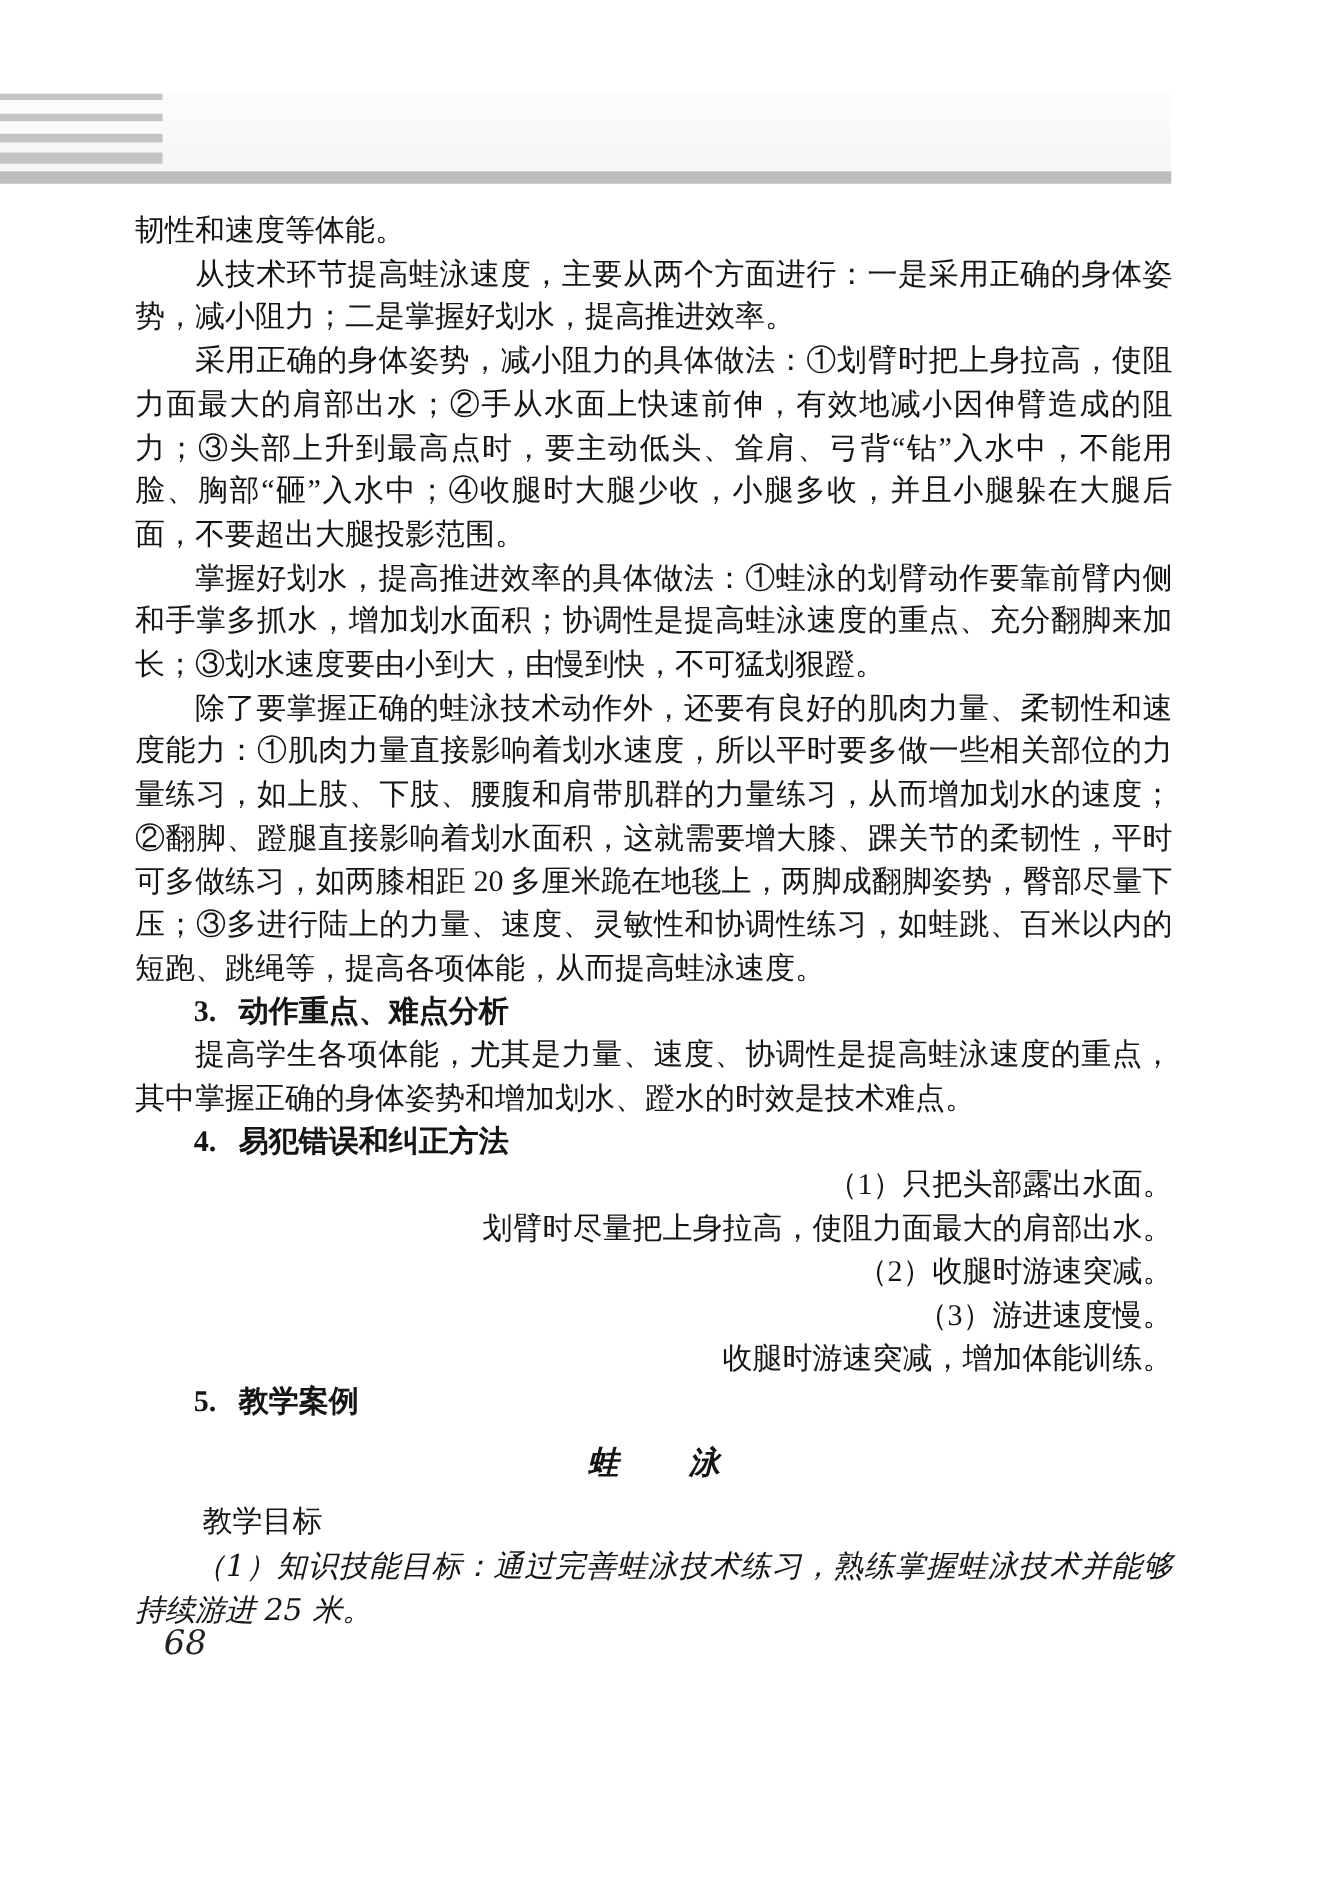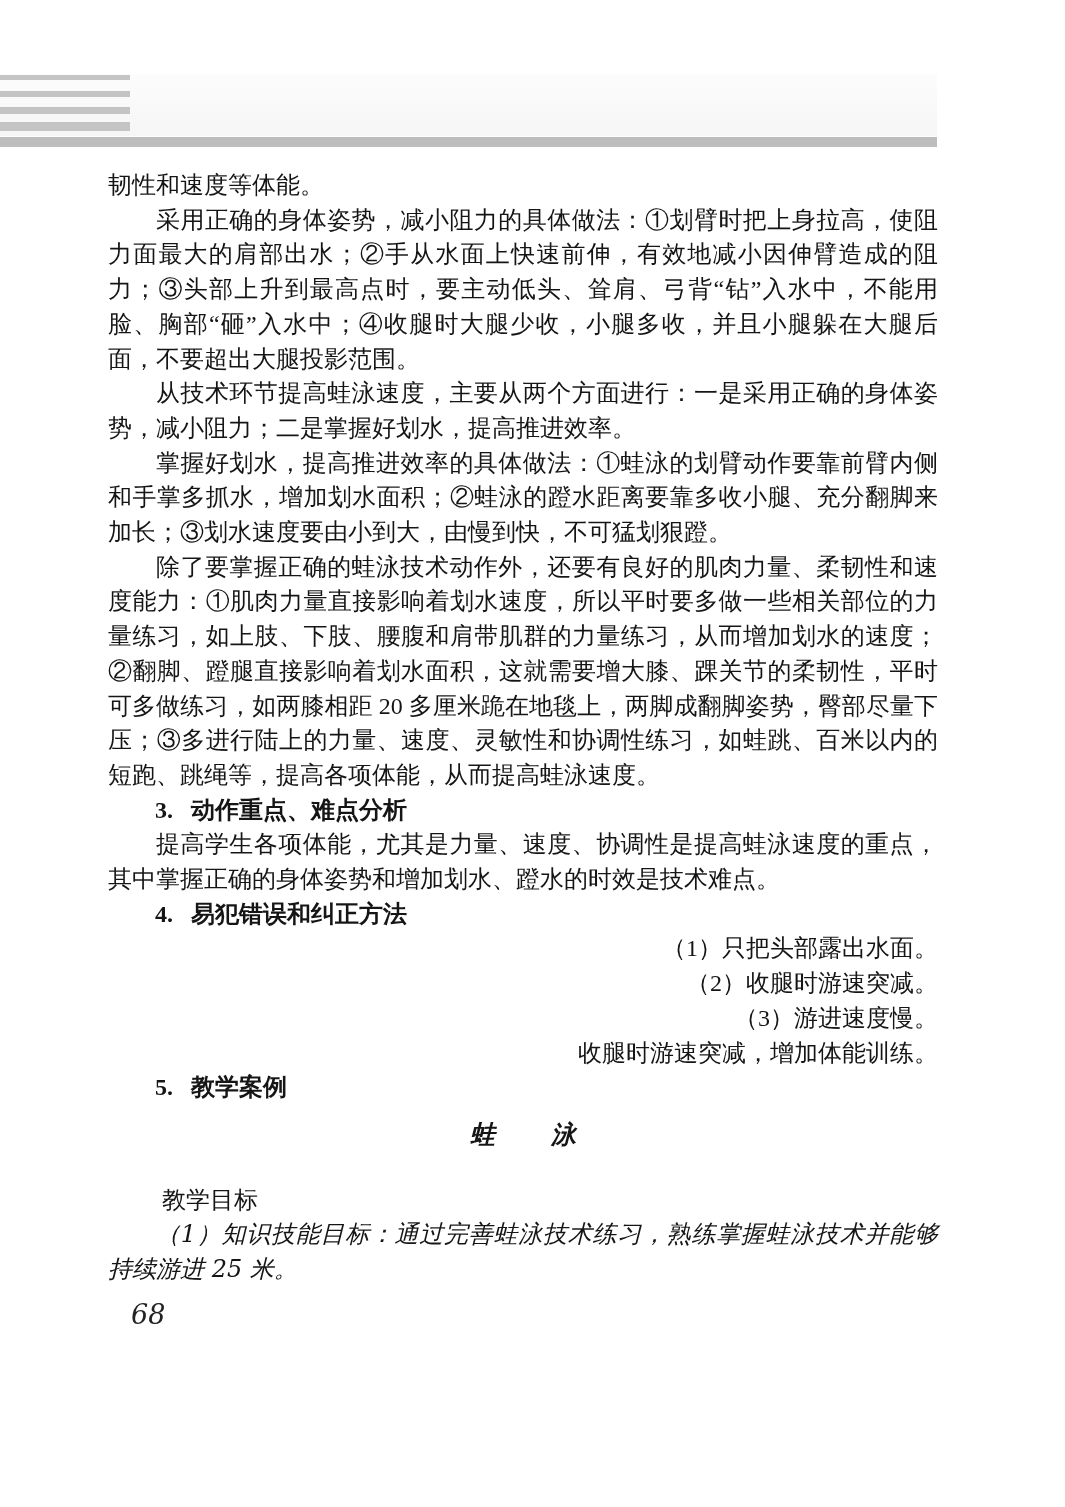--- a/index.html
+++ b/index.html
@@ -37,21 +37,21 @@
     text-align:left;
   }
   .heading .num{display:inline-block;min-width:36px;}
   .item{padding-left:54px;text-align:right;}
   .goal-heading{
     padding-left:54px;font-weight:normal;
     font-family:"Liberation Sans","DejaVu Sans",sans-serif;
     text-align:left;
   }
   .case-title{
-    margin-top:13px;margin-bottom:30px;
+    margin-top:13px;margin-bottom:14px;
     text-align:center;font-weight:bold;font-style:italic;
     font-size:25px;
     font-family:"DejaVu Serif","Liberation Serif",serif;
   }
   .case-title .t2{margin-left:56px;}
   .kaiti{
     font-style:italic;
     font-family:"DejaVu Serif","Liberation Serif",serif;
   }
   .pagenum{
@@ -68,34 +68,35 @@
 
   <div class="header-bg"></div>
   <div class="stripe s1"></div>
   <div class="stripe s2"></div>
   <div class="stripe s3"></div>
   <div class="stripe s4"></div>
   <div class="band"></div>
 
   <div class="text-block">
     <p>韧性和速度等体能。</p>
+    <p class="indent">从技术环节提高蛙泳速度，主要从两个方面进行：一是采用正确的身体姿势，减小阻力；二是掌握好划水，提高推进效率。</p>
     <p class="indent">采用正确的身体姿势，减小阻力的具体做法：①划臂时把上身拉高，使阻力面最大的肩部出水；②手从水面上快速前伸，有效地减小因伸臂造成的阻力；③头部上升到最高点时，要主动低头、耸肩、弓背“钻”入水中，不能用脸、胸部“砸”入水中；④收腿时大腿少收，小腿多收，并且小腿躲在大腿后面，不要超出大腿投影范围。</p>
-    <p class="indent">从技术环节提高蛙泳速度，主要从两个方面进行：一是采用正确的身体姿势，减小阻力；二是掌握好划水，提高推进效率。</p>
-    <p class="indent">掌握好划水，提高推进效率的具体做法：①蛙泳的划臂动作要靠前臂内侧和手掌多抓水，增加划水面积；②蛙泳的蹬水距离要靠多收小腿、充分翻脚来加长；③划水速度要由小到大，由慢到快，不可猛划狠蹬。</p>
+    <p class="indent">掌握好划水，提高推进效率的具体做法：①蛙泳的划臂动作要靠前臂内侧和手掌多抓水，增加划水面积；协调性是提高蛙泳速度的重点、充分翻脚来加长；③划水速度要由小到大，由慢到快，不可猛划狠蹬。</p>
     <p class="indent">除了要掌握正确的蛙泳技术动作外，还要有良好的肌肉力量、柔韧性和速度能力：①肌肉力量直接影响着划水速度，所以平时要多做一些相关部位的力量练习，如上肢、下肢、腰腹和肩带肌群的力量练习，从而增加划水的速度；②翻脚、蹬腿直接影响着划水面积，这就需要增大膝、踝关节的柔韧性，平时可多做练习，如两膝相距 20 多厘米跪在地毯上，两脚成翻脚姿势，臀部尽量下压；③多进行陆上的力量、速度、灵敏性和协调性练习，如蛙跳、百米以内的短跑、跳绳等，提高各项体能，从而提高蛙泳速度。</p>
 
     <p class="heading">
       <span class="num">3.</span><span>动作重点、难点分析</span>
     </p>
     <p class="indent">提高学生各项体能，尤其是力量、速度、协调性是提高蛙泳速度的重点，其中掌握正确的身体姿势和增加划水、蹬水的时效是技术难点。</p>
 
     <p class="heading">
       <span class="num">4.</span><span>易犯错误和纠正方法</span>
     </p>
     <p class="item">（1）只把头部露出水面。</p>
+    <p class="item">划臂时尽量把上身拉高，使阻力面最大的肩部出水。</p>
     <p class="item">（2）收腿时游速突减。</p>
     <p class="item">（3）游进速度慢。</p>
     <p class="item">收腿时游速突减，增加体能训练。</p>
 
     <p class="heading">
       <span class="num">5.</span><span>教学案例</span>
     </p>
 
     <div class="case-title">
       <span class="t1">蛙</span><span class="t2">泳</span>

